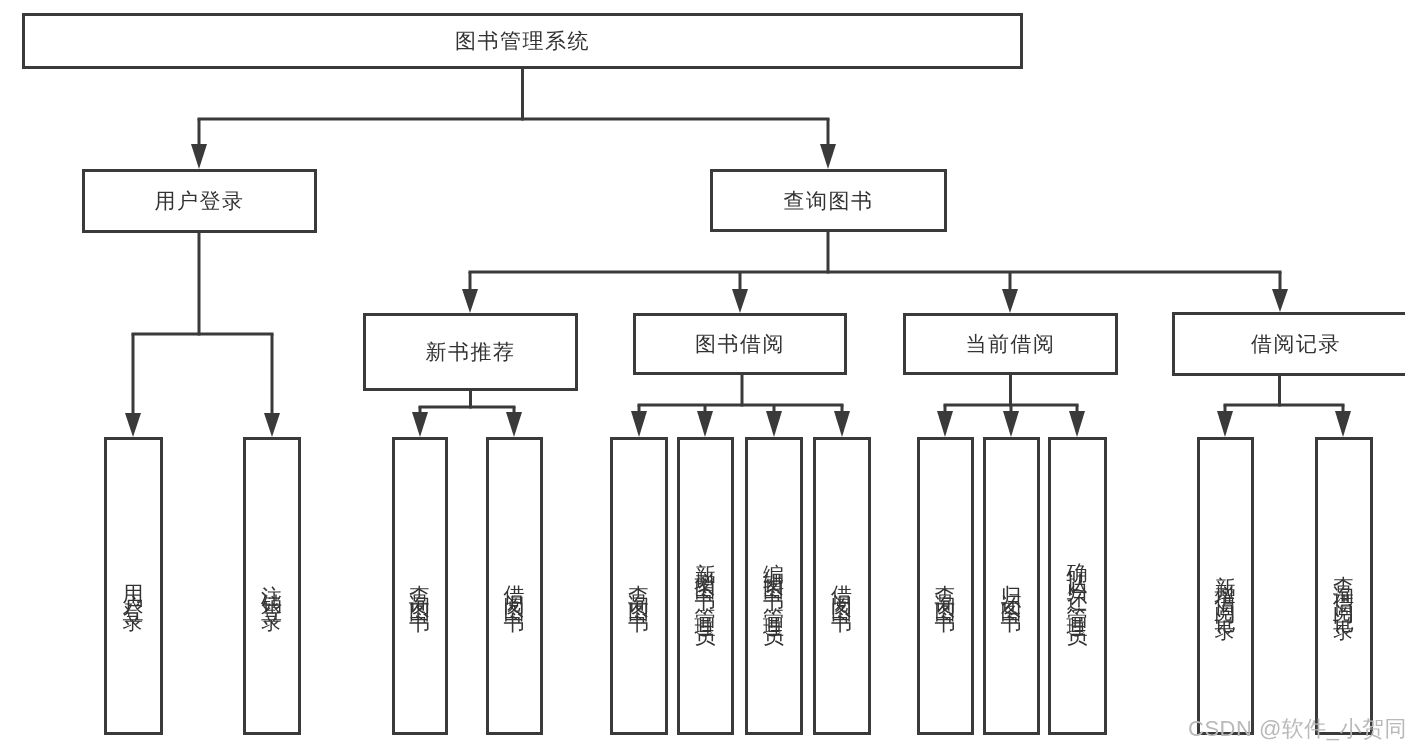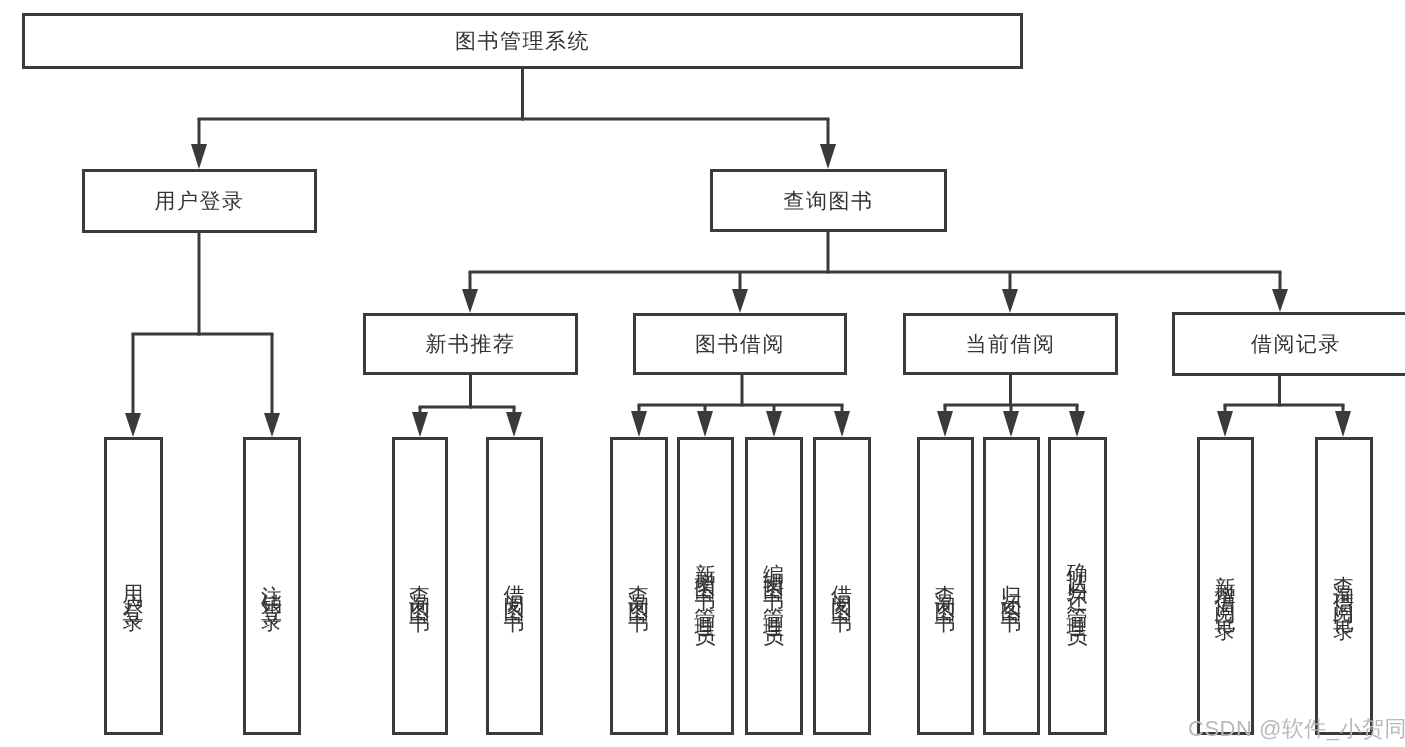--- a/index.html
+++ b/index.html
@@ -114,21 +114,21 @@
     <span class="lbl">图书管理系统</span>
   </div>
 
   <div class="node hnode" style="left:82px;top:169px;width:235px;height:64px">
     <span class="lbl">用户登录</span>
   </div>
   <div class="node hnode" style="left:710px;top:169px;width:237px;height:63px">
     <span class="lbl">查询图书</span>
   </div>
 
-  <div class="node hnode" style="left:363px;top:313px;width:215px;height:62px">
+  <div class="node hnode" style="left:363px;top:313px;width:215px;height:78px">
     <span class="lbl">新书推荐</span>
   </div>
   <div class="node hnode" style="left:633px;top:313px;width:214px;height:62px">
     <span class="lbl">图书借阅</span>
   </div>
   <div class="node hnode" style="left:903px;top:313px;width:215px;height:62px">
     <span class="lbl">当前借阅</span>
   </div>
   <div class="node hnode" style="left:1172px;top:312px;width:248px;height:64px">
     <span class="lbl">借阅记录</span>

